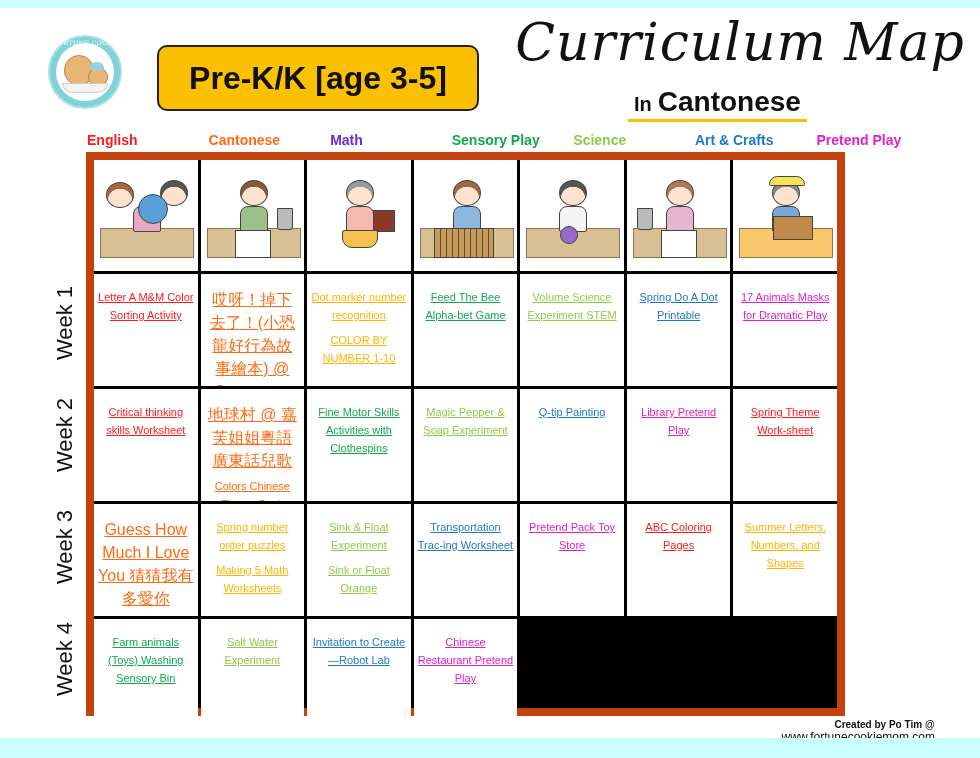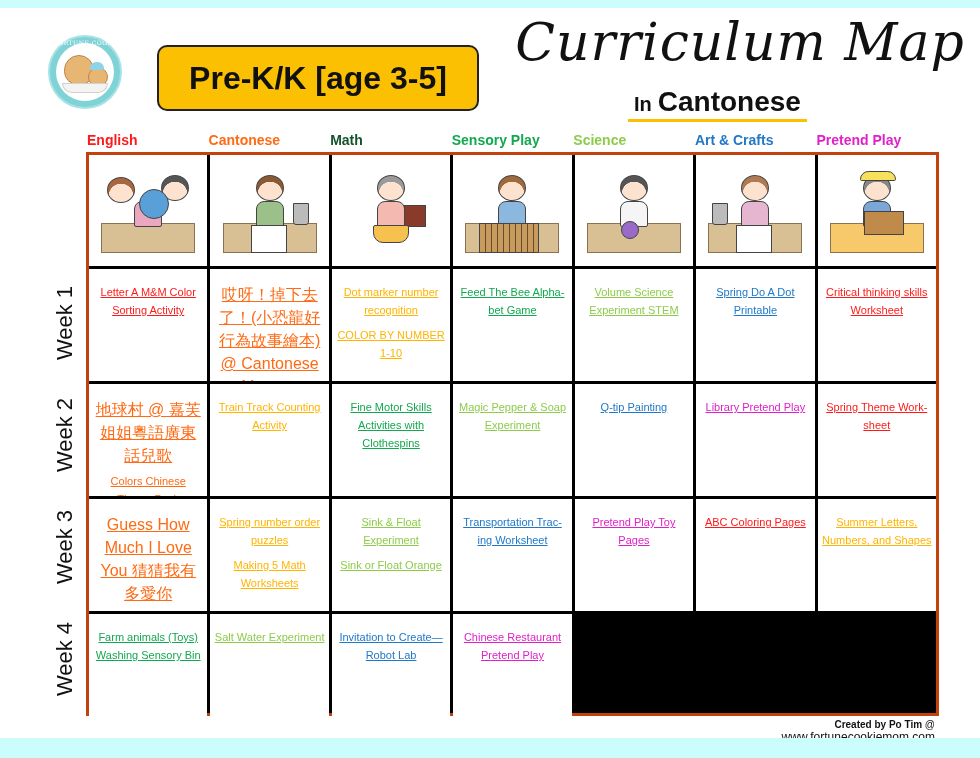--- a/index.html
+++ b/index.html
@@ -52,22 +52,22 @@
   }
   .subtitle .in { font-size: 20px; font-weight: bold; color: #111; }
   .subtitle .lang { font-size: 28px; font-weight: bold; color: #111; }
 
   
   .col-headers { position: absolute; left: 87px; top: 128px; width: 851px; height: 24px; display: flex; }
   .col-header { flex: 1; text-align: left; font-size: 14px; font-weight: bold; line-height: 24px; }
 
   
   .grid {
-    position: absolute; left: 86px; top: 152px; width: 853px; height: 564px;
-    border: 3px solid #c2410c;
+    position: absolute; left: 86px; top: 152px; width: 759px; height: 564px;
+    border: 8px solid #c2410c;
     display: grid;
     grid-template-columns: repeat(7, 1fr);
     grid-template-rows: 111px 112px 112px 112px 111px;
     background: #000; gap: 3px;
   }
   .cell { background: #fff; overflow: hidden; }
   .img-cell { display: flex; align-items: center; justify-content: center; }
   .text-cell { padding: 14px 4px 4px 4px; text-align: center; }
   .link {
     display: block; font-size: 11px; line-height: 18px; text-decoration: underline;
@@ -118,21 +118,21 @@
 
 <div class="title-script">Curriculum Map</div>
 <div class="subtitle">
   <span class="in">In</span>
   <span class="lang">Cantonese</span>
 </div>
 
 <div class="col-headers" id="col-headers">
     <div class="col-header" style="color: rgb(255, 26, 26);">English</div>
     <div class="col-header" style="color: rgb(255, 106, 19);">Cantonese</div>
-    <div class="col-header" style="color: #14532d;">Math</div>
+    <div class="col-header" style="color: #6d28d9;">Math</div>
     <div class="col-header" style="color: rgb(18, 168, 79);">Sensory Play</div>
     <div class="col-header" style="color: rgb(141, 204, 74);">Science</div>
     <div class="col-header" style="color: rgb(31, 120, 200);">Art &amp; Crafts</div>
     <div class="col-header" style="color: rgb(224, 32, 200);">Pretend Play</div>
   </div>
 
 <div class="grid" id="grid">
     <div class="cell img-cell">
       <div class="illus">
         <div class="table"></div>
@@ -206,30 +206,30 @@
     <div class="cell text-cell">
       <span class="link" style="color: rgb(18, 168, 79);">Feed The Bee Alpha-bet Game</span>
     </div>
     <div class="cell text-cell">
       <span class="link" style="color: rgb(141, 204, 74);">Volume Science Experiment STEM</span>
     </div>
     <div class="cell text-cell">
       <span class="link" style="color: rgb(31, 120, 200);">Spring Do A Dot Printable</span>
     </div>
     <div class="cell text-cell">
+      <span class="link" style="color: rgb(224, 32, 200);">17 Animals Masks for Dramatic Play</span>
+    </div>
+    <div class="cell text-cell">
       <span class="link" style="color: rgb(255, 26, 26);">Critical thinking skills Worksheet</span>
     </div>
     <div class="cell text-cell">
       <span class="link cjk" style="color: rgb(255, 106, 19);">地球村 @ 嘉芙姐姐粵語廣東話兒歌</span>
       <span class="link" style="color: rgb(255, 106, 19);">Colors Chinese Theme Pack</span>
     </div>
     <div class="cell text-cell">
-      <span class="link" style="color: rgb(255, 180, 0);">Train Track Counting Activity</span>
-    </div>
-    <div class="cell text-cell">
       <span class="link" style="color: rgb(18, 168, 79);">Fine Motor Skills Activities with Clothespins</span>
     </div>
     <div class="cell text-cell">
       <span class="link" style="color: rgb(141, 204, 74);">Magic Pepper &amp; Soap Experiment</span>
     </div>
     <div class="cell text-cell">
       <span class="link" style="color: rgb(31, 120, 200);">Q-tip Painting</span>
     </div>
     <div class="cell text-cell">
       <span class="link" style="color: rgb(224, 32, 200);">Library Pretend Play</span>
@@ -245,21 +245,21 @@
       <span class="link" style="color: rgb(255, 180, 0);">Making 5 Math Worksheets</span>
     </div>
     <div class="cell text-cell">
       <span class="link" style="color: rgb(141, 204, 74);">Sink &amp; Float Experiment</span>
       <span class="link" style="color: rgb(141, 204, 74);">Sink or Float Orange</span>
     </div>
     <div class="cell text-cell">
       <span class="link" style="color: rgb(31, 120, 200);">Transportation Trac-ing Worksheet</span>
     </div>
     <div class="cell text-cell">
-      <span class="link" style="color: rgb(224, 32, 200);">Pretend Play Toy Pages</span>
+      <span class="link" style="color: rgb(224, 32, 200);">Pretend Pack Toy Store</span>
     </div>
     <div class="cell text-cell">
       <span class="link" style="color: rgb(255, 26, 26);">ABC Coloring Pages</span>
     </div>
     <div class="cell text-cell">
       <span class="link" style="color: rgb(255, 180, 0);">Summer Letters, Numbers, and Shapes</span>
     </div>
     <div class="cell text-cell">
       <span class="link" style="color: rgb(18, 168, 79);">Farm animals (Toys) Washing Sensory Bin</span>
     </div>

